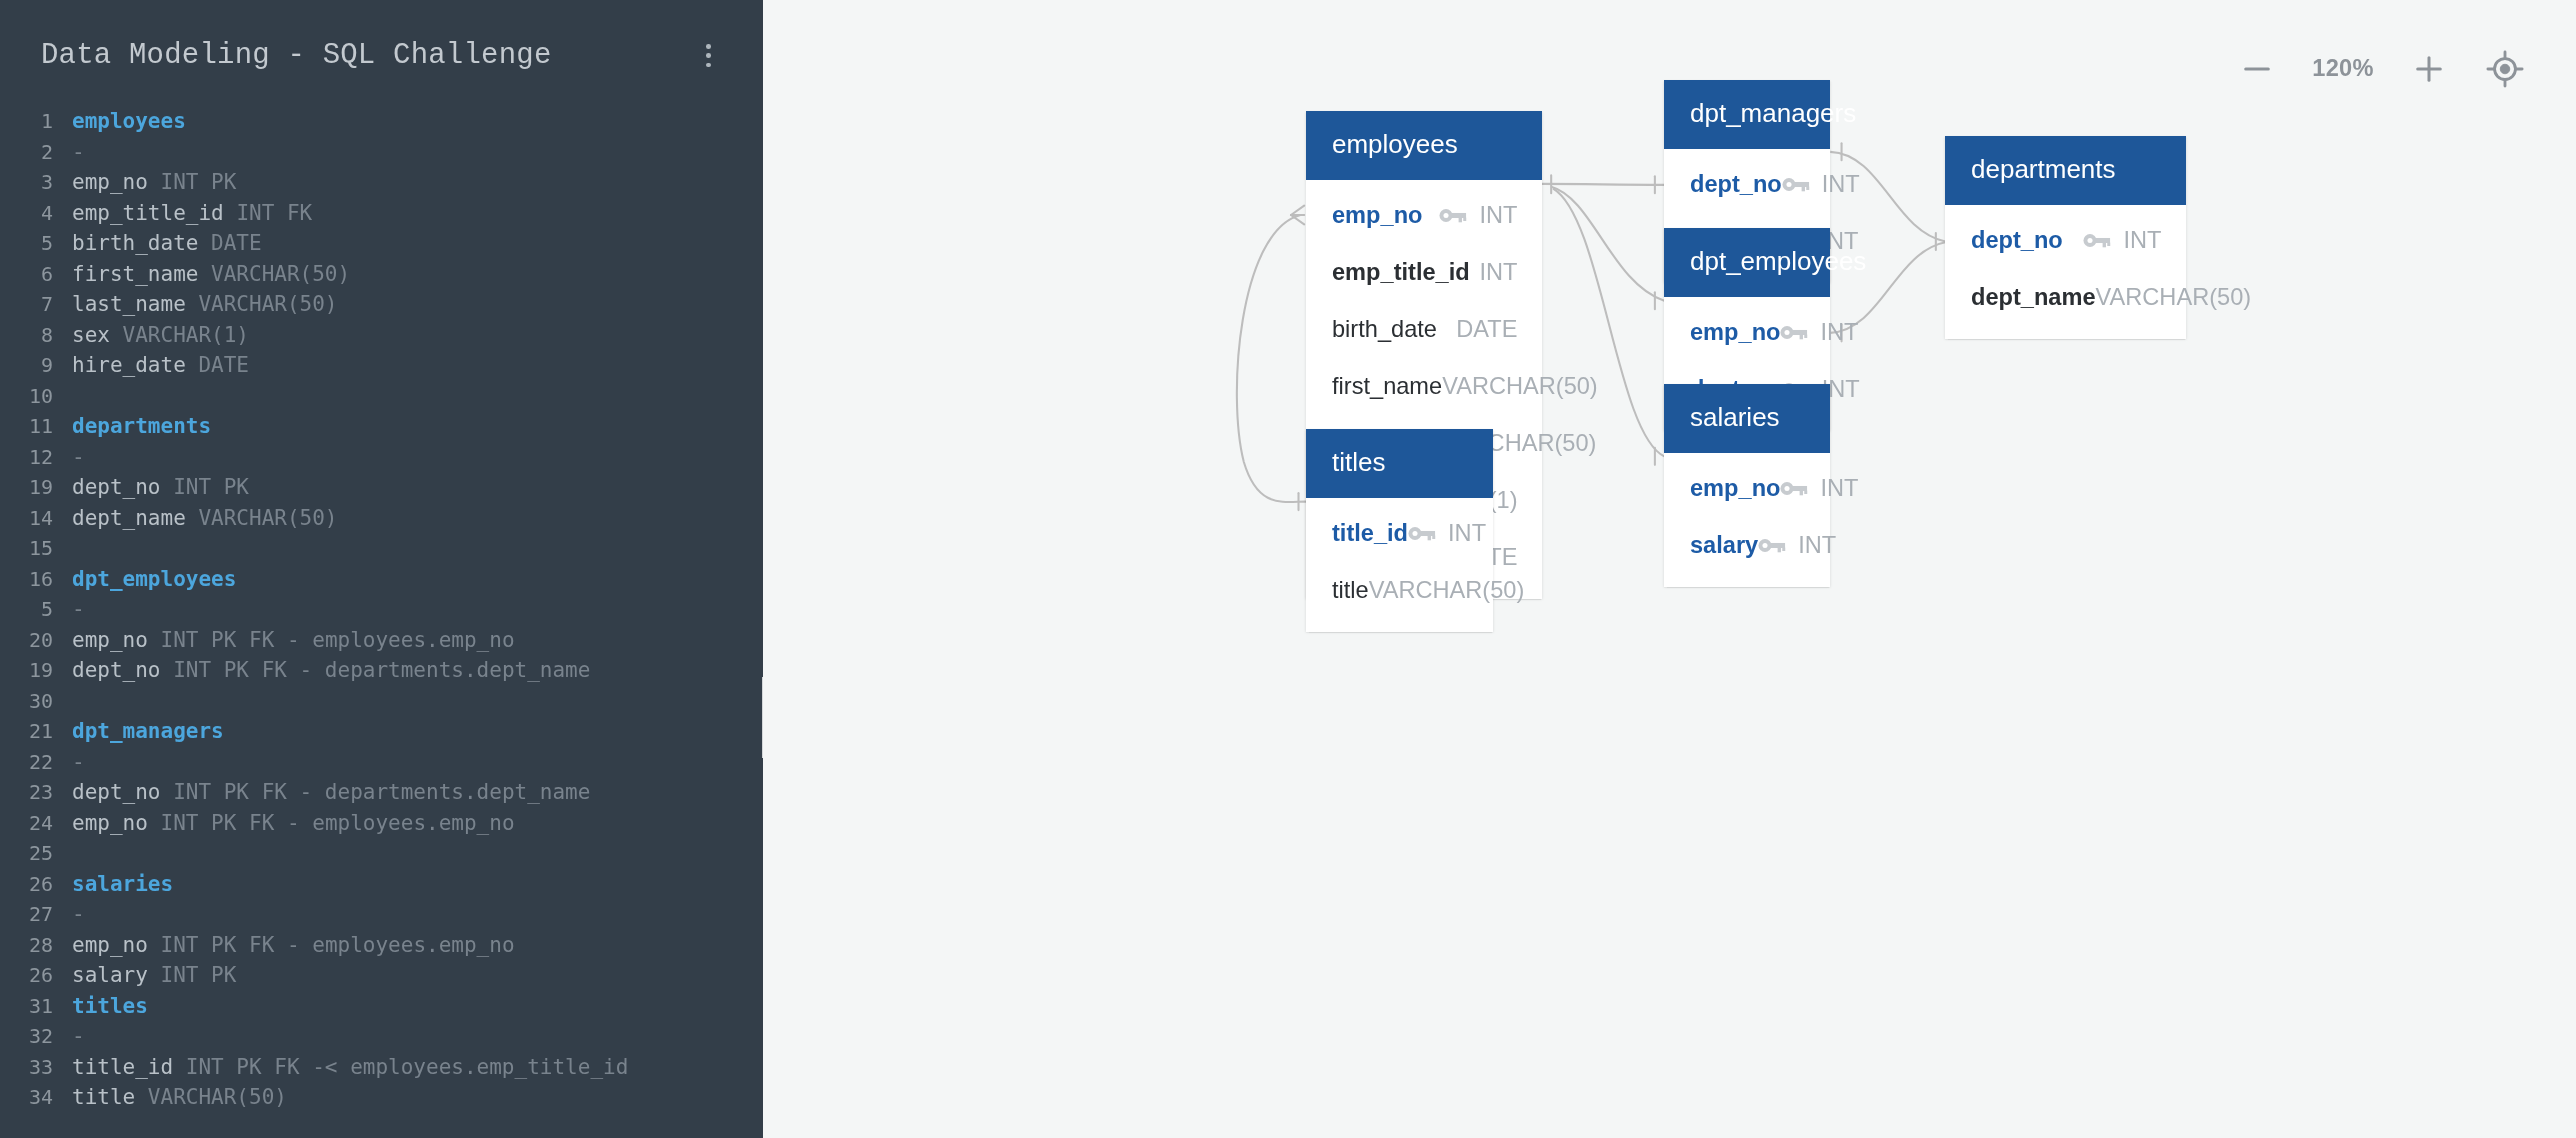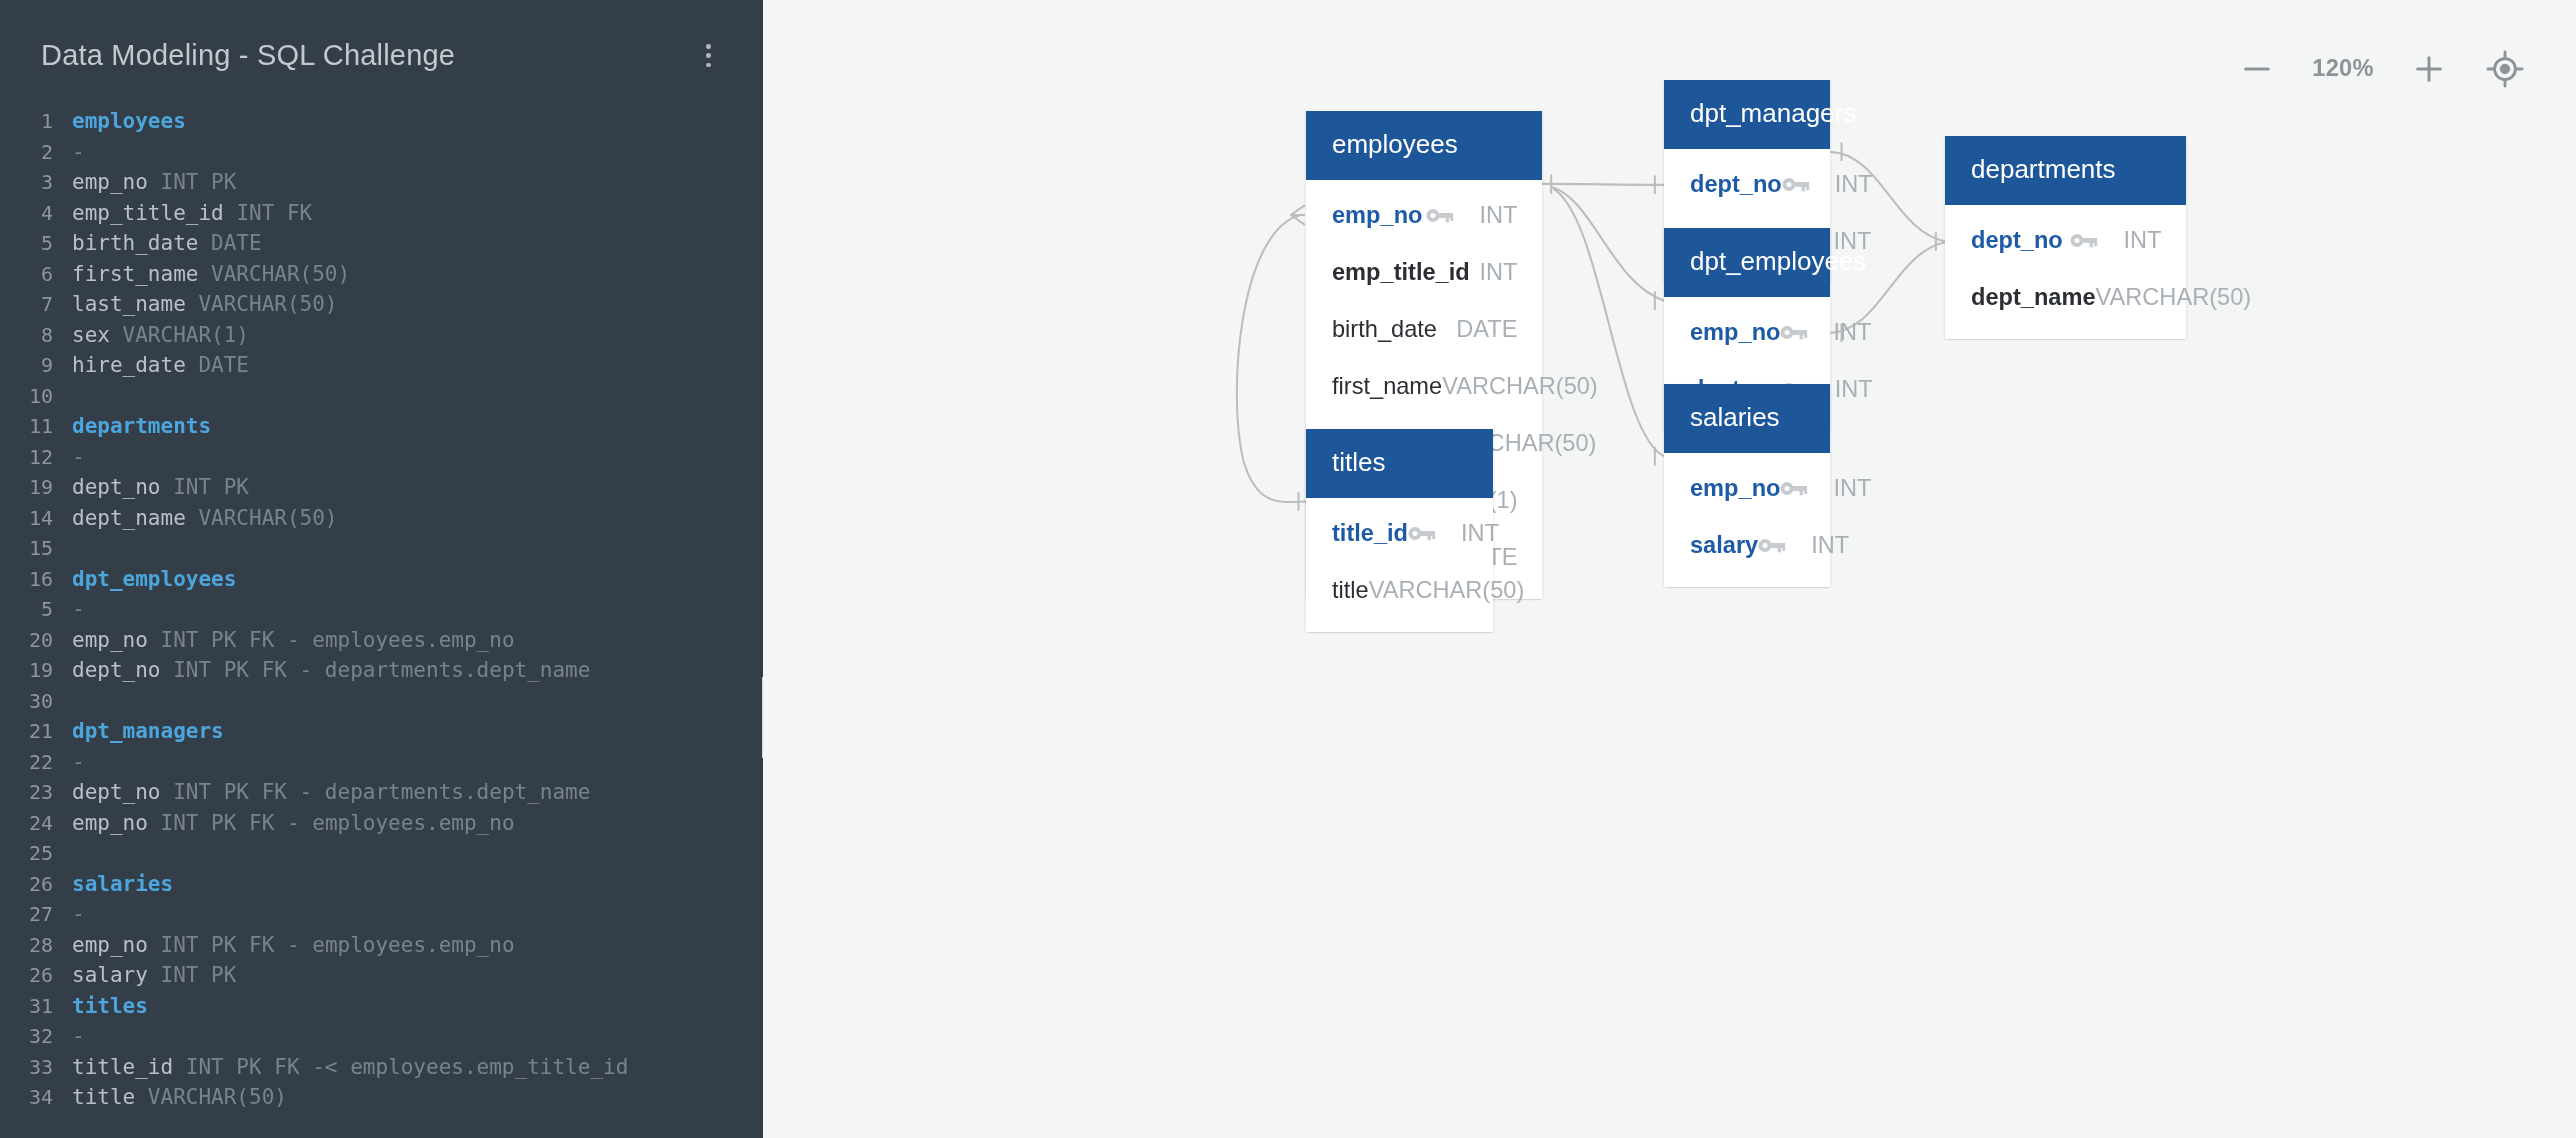--- a/index.html
+++ b/index.html
@@ -15,20 +15,21 @@
   #sidebar {
     width: 763px; height: 1139px;
     background: #333e49;
     position: relative;
     flex: 0 0 763px;
   }
   #sidebar-header {
     display: flex; align-items: center; justify-content: space-between;
     padding: 24.5px 34px 0 41px;
     height: 87px;
+    font-family: Liberation Mono, monospace;
   }
   #doc-title {
     color: #c3c9cf;
     font-size: 29px;
     font-weight: 400;
     letter-spacing: 0.2px;
     white-space: nowrap;
   }
   #kebab-btn {
     width: 41px; height: 41px;
@@ -103,21 +104,21 @@
   .table-body { padding: 7.5px 0 13px 0; }
   .row {
     display: flex; align-items: center;
     padding: 0 24.5px 0 26px;
     height: 57px;
     white-space: nowrap;
   }
   .col-name { font-size: 23.6px; color: #2b2f33; }
   .col-name.pk  { font-weight: 700; color: #1d5ba6; }
   .col-name.bld { font-weight: 700; color: #2b2f33; }
-  .row-right { margin-left: auto; display: flex; align-items: center; gap: 25px; }
+  .row-right { margin-left: auto; display: flex; align-items: center; gap: 12px; }
   .col-type { font-size: 23.6px; color: #a9afb5; }
   .key-icon { width: 28px; height: 17px; display: block; }
 
   #focus-icon circle, #focus-icon line { stroke: #8d9399; }
 </style>
 </head>
 <body>
 
 <div id="app">
 

